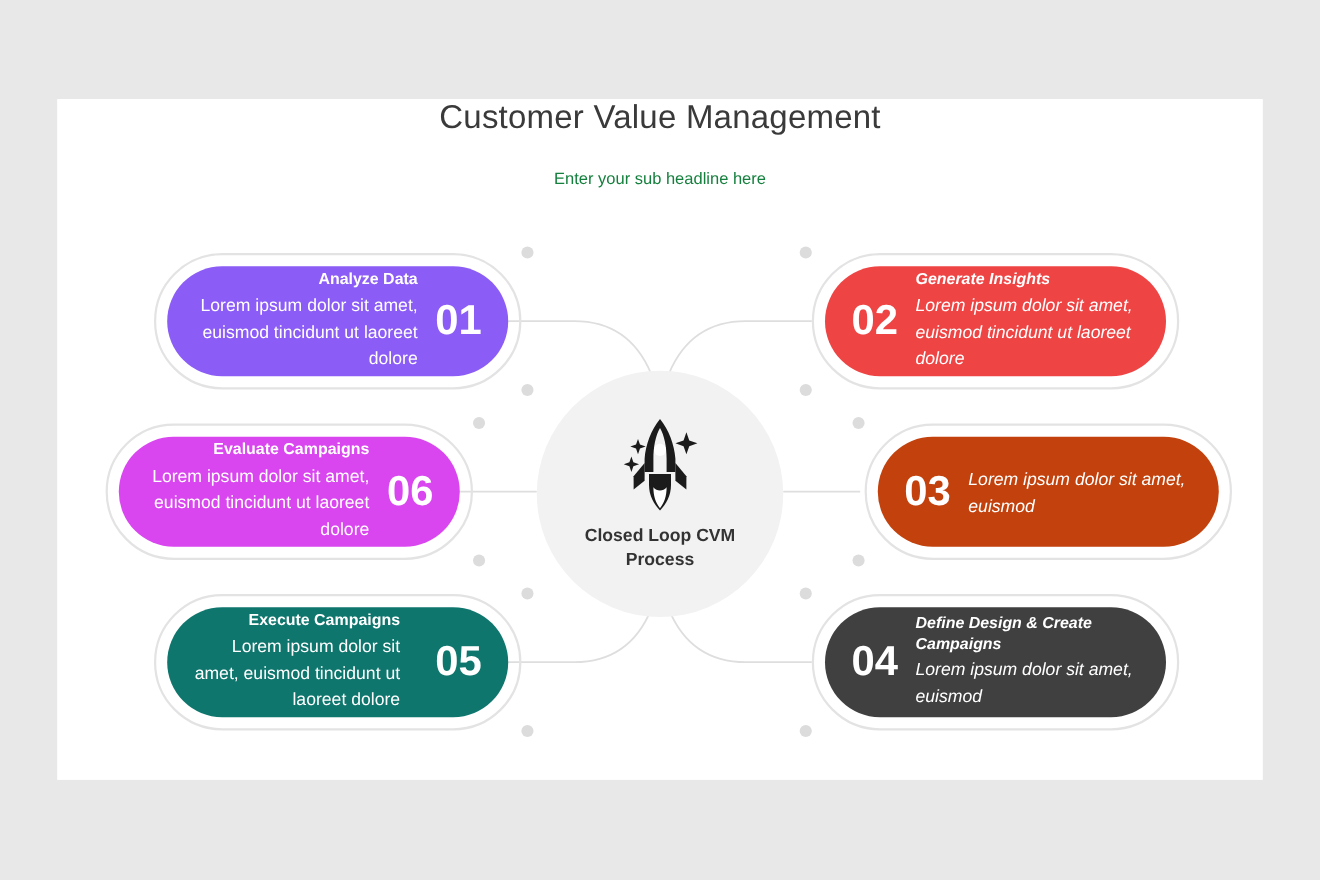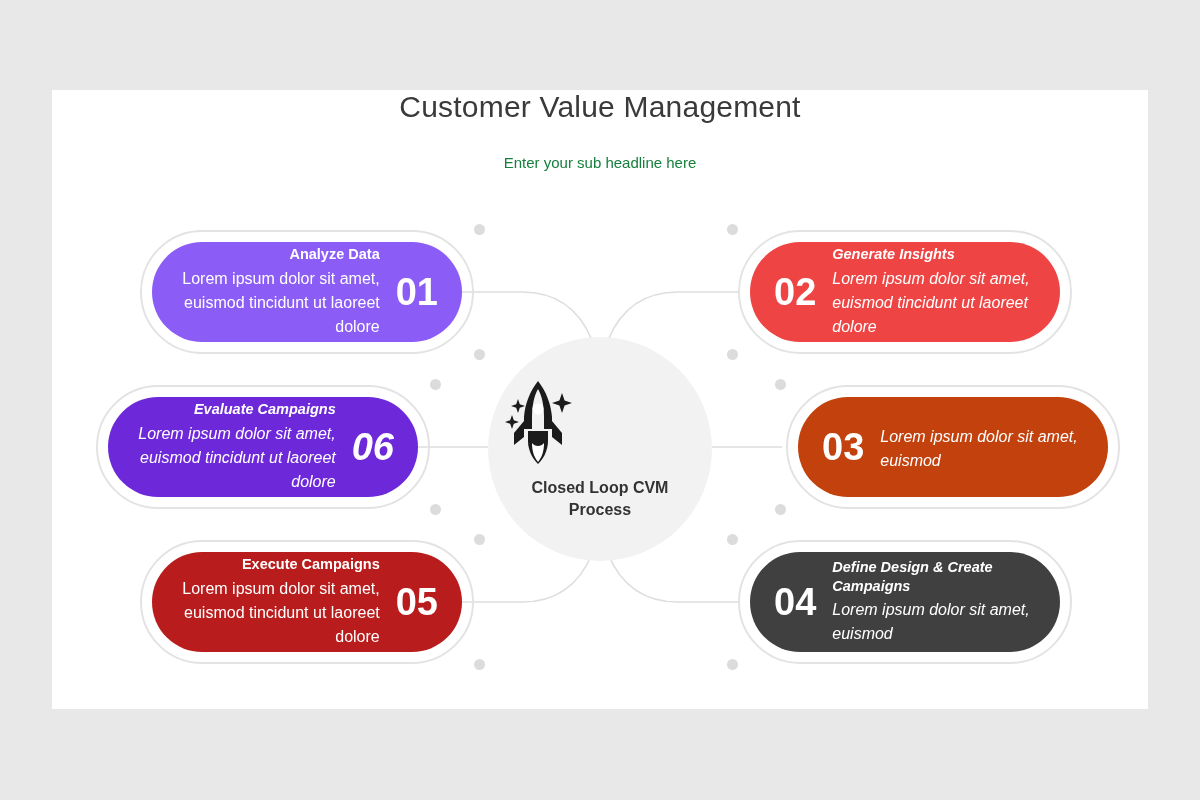--- a/index.html
+++ b/index.html
@@ -28,21 +28,21 @@
 
   
   #connectors { position:absolute; left:0; top:0; width:1096px; height:619px; }
 
   
   #hub {
     position:absolute; left:436px; top:247px;
     width:224px; height:224px; border-radius:50%;
     background:#f2f2f2;
     display:flex; flex-direction:column;
-    justify-content:center;
+    align-items:center; justify-content:center;
   }
   #hub-icon { width:100px; height:100px; margin-top:-6px; }
   #hub-label {
     margin-top:6px; text-align:center;
     font-size:16px; font-weight:700; color:#333; line-height:1.35;
   }
 
   
   .card-wrap { position:absolute; width:310px; height:100px; }
   .ring {
@@ -173,34 +173,34 @@
         <div class="c-title">Define Design &amp; Create Campaigns</div>
         <div class="c-desc">Lorem ipsum dolor sit amet, euismod</div>
       </div>
     </div>
   </div>
 
   <div class="card-wrap side-left" style="left:100px; top:462px;">
     <div class="ring"></div>
     <div class="dot" style="left:322px; top:-18px;"></div>
     <div class="dot" style="left:322px; top:107px;"></div>
-    <div class="pill" style="background:#b91c1c;">
+    <div class="pill" style="background:#0f766e;gap:16px;">
       <div class="txt">
         <div class="c-title">Execute Campaigns</div>
         <div class="c-desc">Lorem ipsum dolor sit amet, euismod tincidunt ut laoreet dolore</div>
       </div>
       <div class="num">05</div>
     </div>
   </div>
 
   <div class="card-wrap side-left" style="left:56px; top:307px;">
     <div class="ring"></div>
     <div class="dot" style="left:322px; top:-18px;"></div>
     <div class="dot" style="left:322px; top:107px;"></div>
-    <div class="pill" style="background:#6d28d9;font-style:italic;">
+    <div class="pill" style="background:#d946ef;">
       <div class="txt">
         <div class="c-title">Evaluate Campaigns</div>
         <div class="c-desc">Lorem ipsum dolor sit amet, euismod tincidunt ut laoreet dolore</div>
       </div>
       <div class="num">06</div>
     </div>
   </div>
 
 </div>
 

